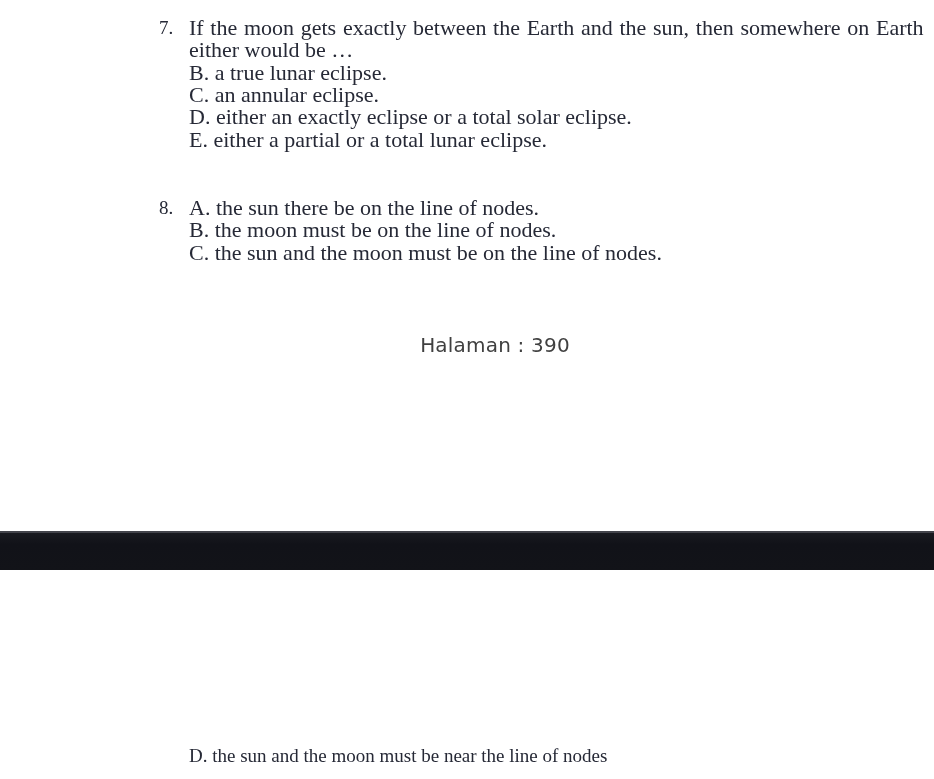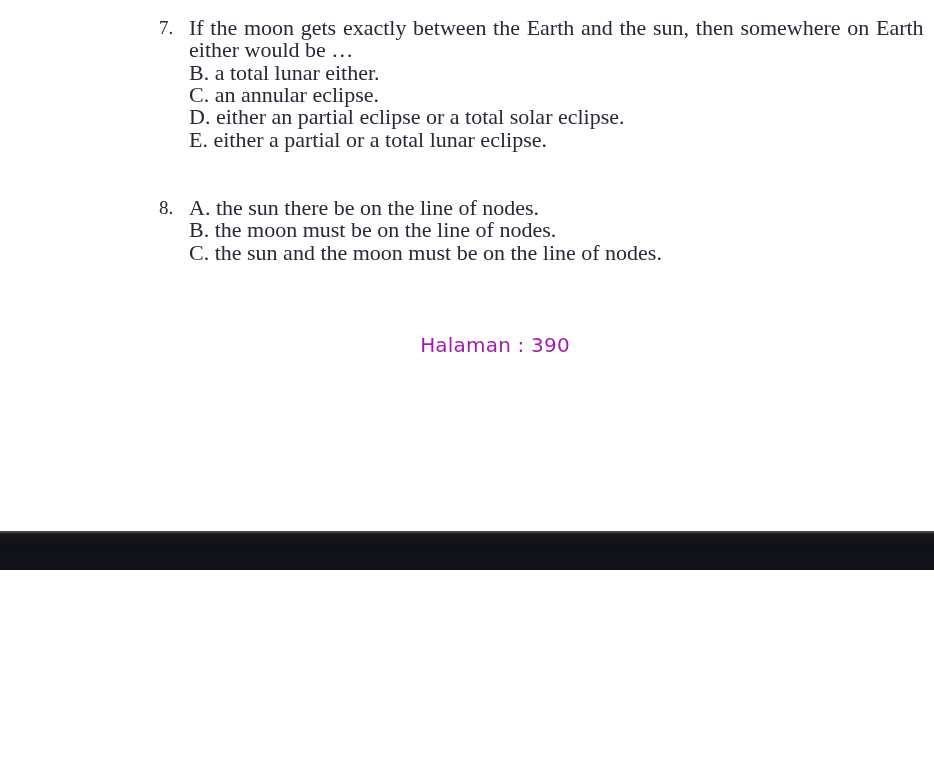--- a/index.html
+++ b/index.html
@@ -45,21 +45,21 @@
   .q8 { top: 197px; }
   .page-label {
     position: absolute;
     top: 333px;
     left: 160px;
     width: 670px;
     text-align: center;
     font-family: "DejaVu Sans", sans-serif;
     font-size: 20px;
     line-height: 24px;
-    color: #a21caf;
+    color: #404040;
     letter-spacing: 0.2px;
   }
   .separator-bar {
     position: absolute;
     top: 531px;
     left: 0;
     width: 934px;
     height: 39px;
     box-sizing: border-box;
     border-top: 2px solid #43444b;
@@ -77,34 +77,35 @@
 </head>
 <body>
 
 <div class="screen">
 
   <section class="question q7">
     <div class="qnum">7.</div>
     <div class="qbody">
       <div class="line stretched">If the moon gets exactly between the Earth and the sun, then somewhere on Earth</div>
       <div class="line">either would be …</div>
-      <div class="line">B. a total lunar either.</div>
+      <div class="line">B. a true lunar eclipse.</div>
       <div class="line">C. an annular eclipse.</div>
-      <div class="line">D. either an partial eclipse or a total solar eclipse.</div>
+      <div class="line">D. either an exactly eclipse or a total solar eclipse.</div>
       <div class="line">E. either a partial or a total lunar eclipse.</div>
     </div>
   </section>
 
   <section class="question q8">
     <div class="qnum">8.</div>
     <div class="qbody">
       <div class="line">A. the sun there be on the line of nodes.</div>
       <div class="line">B. the moon must be on the line of nodes.</div>
       <div class="line">C. the sun and the moon must be on the line of nodes.</div>
     </div>
   </section>
 
   <div class="page-label">Halaman : 390</div>
 
   <div class="separator-bar"></div>
 
+  <div class="footer-line">D. the sun and the moon must be near the line of nodes</div>
 
 </div>
 
 </body></html>

